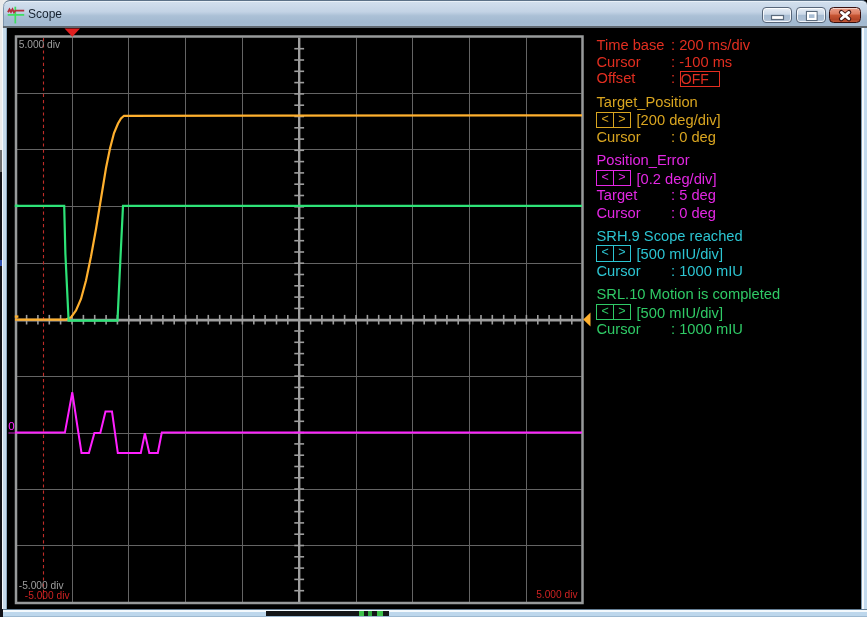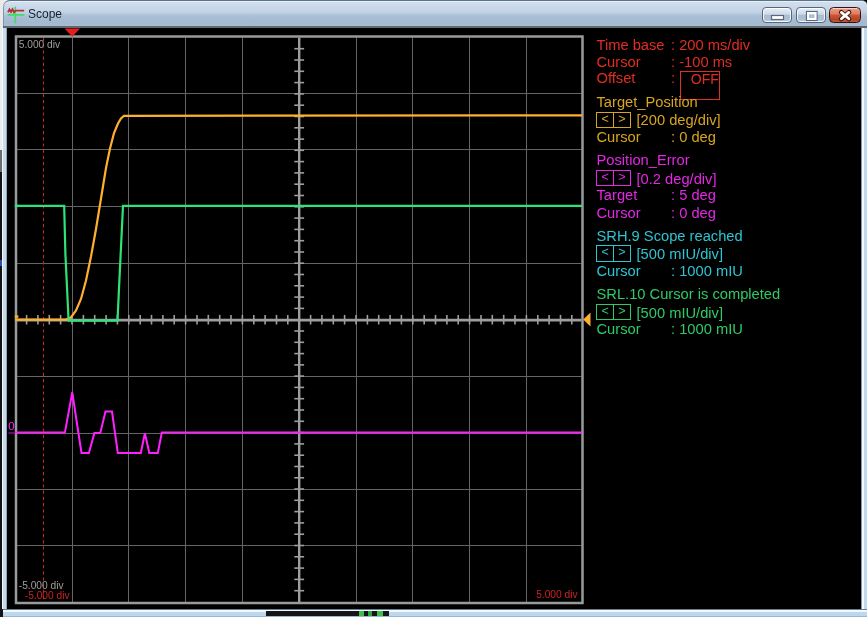--- a/index.html
+++ b/index.html
@@ -31,22 +31,22 @@
   .ln{position:absolute;font-size:14.7px;line-height:14.7px;white-space:pre;}
   .lab{position:absolute;left:596.5px;}
   .val{position:absolute;left:671px;}
   .bval{position:absolute;left:636.5px;}
   .c-red{color:#e22e20;} .c-org{color:#d9a520;} .c-mag{color:#e327e3;}
   .c-cyn{color:#2cc5d2;} .c-grn{color:#2fca66;}
   .btns{position:absolute;left:596px;width:34.5px;height:16.6px;display:flex;box-sizing:border-box;}
   .btns div{width:17.25px;height:16.6px;border:1px solid;box-sizing:border-box;
     font-size:12.5px;line-height:13.5px;text-align:center;}
   .btns div:first-child{border-right:none;}
-  #offbox{position:absolute;left:679.8px;top:70.6px;width:40px;height:29px;
-    border:1px solid #e22e20;box-sizing:border-box;text-align:right;
+  #offbox{position:absolute;left:679.8px;top:70.6px;width:40px;height:16px;
+    border:1px solid #e22e20;box-sizing:border-box;text-align:left;
     font-size:14px;line-height:15px;}
 </style>
 </head>
 <body>
 <div id="bgstrip"></div>
 <div style="position:absolute;left:0;top:9px;width:3px;height:5px;background:#23408e"></div>
 <div style="position:absolute;left:0;top:31px;width:3px;height:9px;background:#3b4f6e"></div>
 <div style="position:absolute;left:0;top:52px;width:3px;height:7px;background:#3b4f6e"></div>
 <div style="position:absolute;left:0;top:150px;width:3px;height:22px;background:#6d6d6d"></div>
 <div style="position:absolute;left:0;top:0;width:11px;height:7px;background:#ededed"></div>
@@ -266,19 +266,19 @@
 <div class="ln c-mag" style="top:205.6px"><span class="lab">Cursor</span><span class="val">: 0 deg</span></div>
 
 <div class="ln c-cyn" style="top:229.3px"><span class="lab">SRH.9 Scope reached</span></div>
 <div class="btns c-cyn" style="top:245.4px">
     <div style="border-color:#2cc5d2">&lt;</div>
     <div style="border-color:#2cc5d2">&gt;</div>
   </div>
 <div class="ln c-cyn" style="top:247.3px"><span class="bval">[500 mIU/div]</span></div>
 <div class="ln c-cyn" style="top:264.3px"><span class="lab">Cursor</span><span class="val">: 1000 mIU</span></div>
 
-<div class="ln c-grn" style="top:287.3px"><span class="lab">SRL.10 Cursor is completed</span></div>
+<div class="ln c-grn" style="top:287.3px"><span class="lab">SRL.10 Motion is completed</span></div>
 <div class="btns c-grn" style="top:303.9px">
     <div style="border-color:#2fca66">&lt;</div>
     <div style="border-color:#2fca66">&gt;</div>
   </div>
 <div class="ln c-grn" style="top:305.8px"><span class="bval">[500 mIU/div]</span></div>
 <div class="ln c-grn" style="top:322.3px"><span class="lab">Cursor</span><span class="val">: 1000 mIU</span></div>
 
 </body></html>

